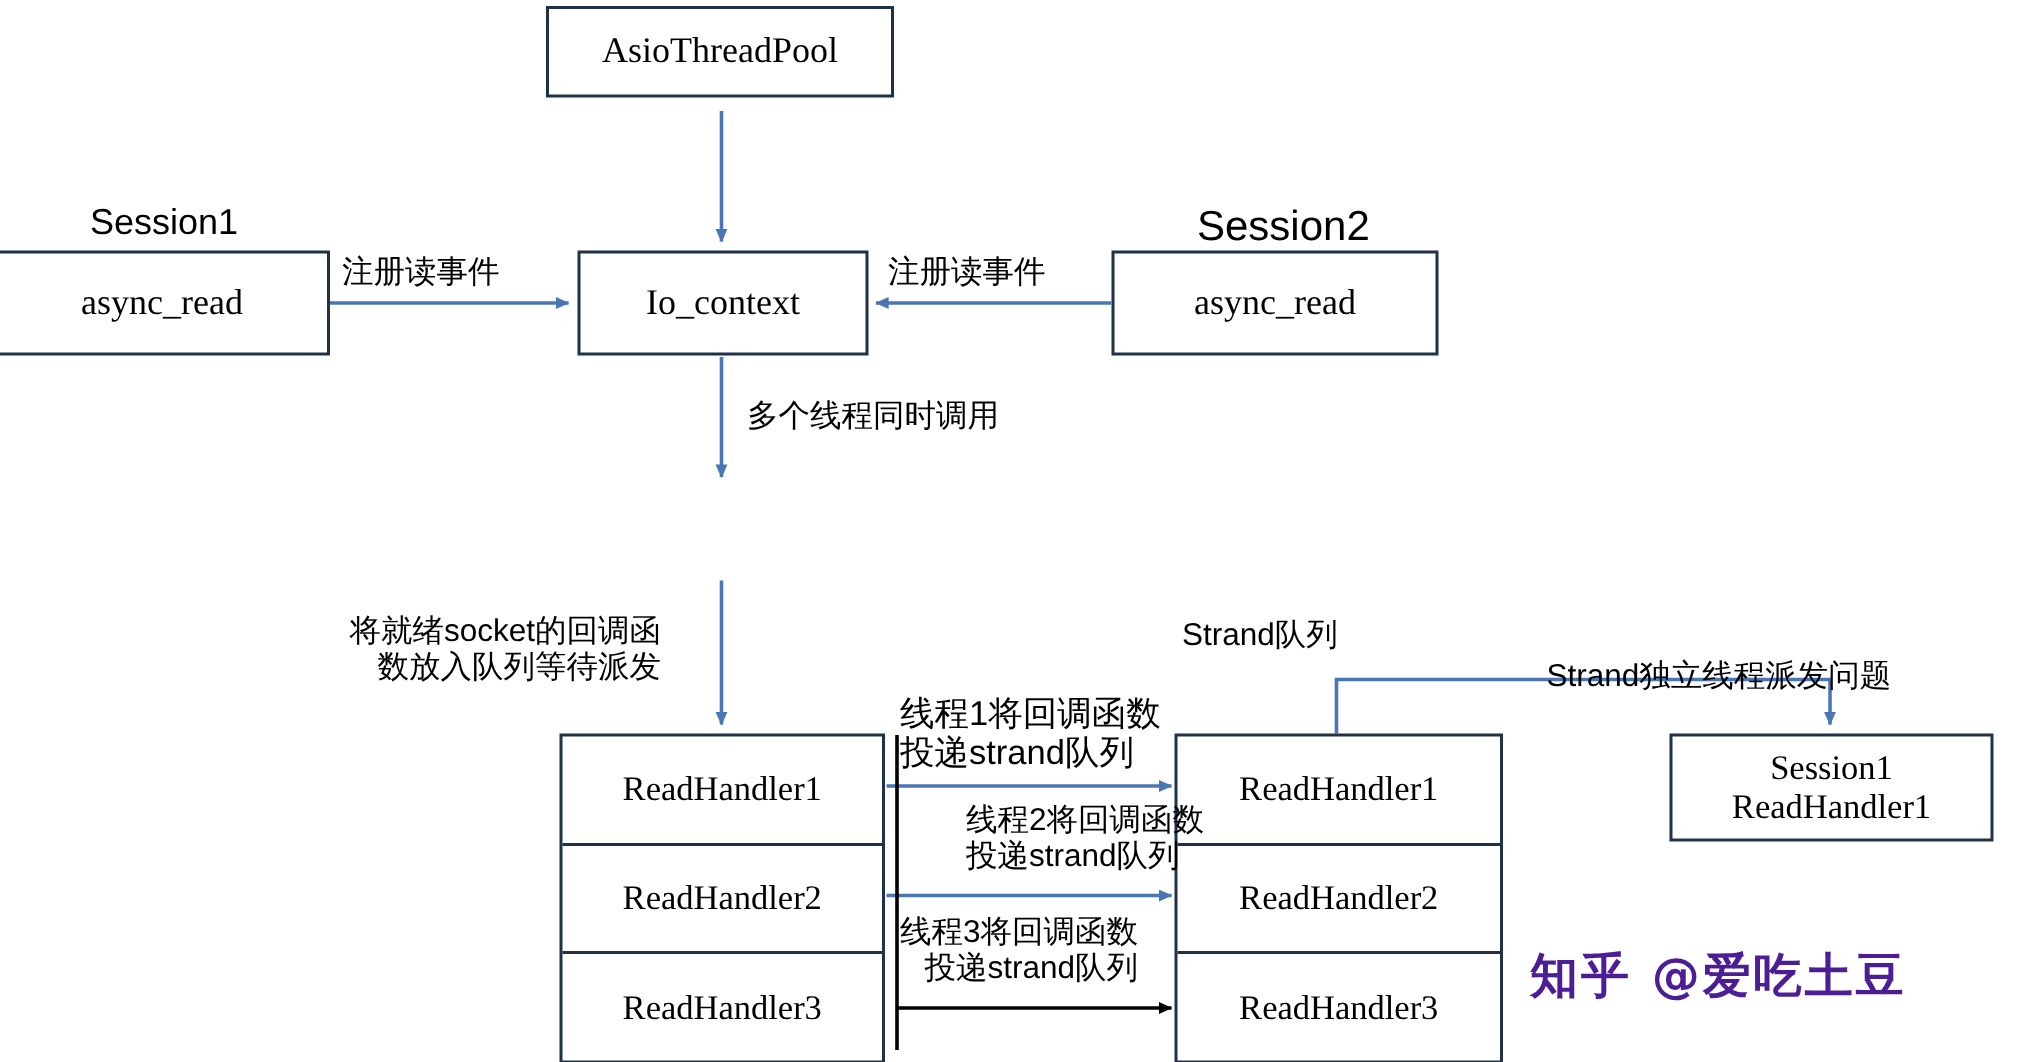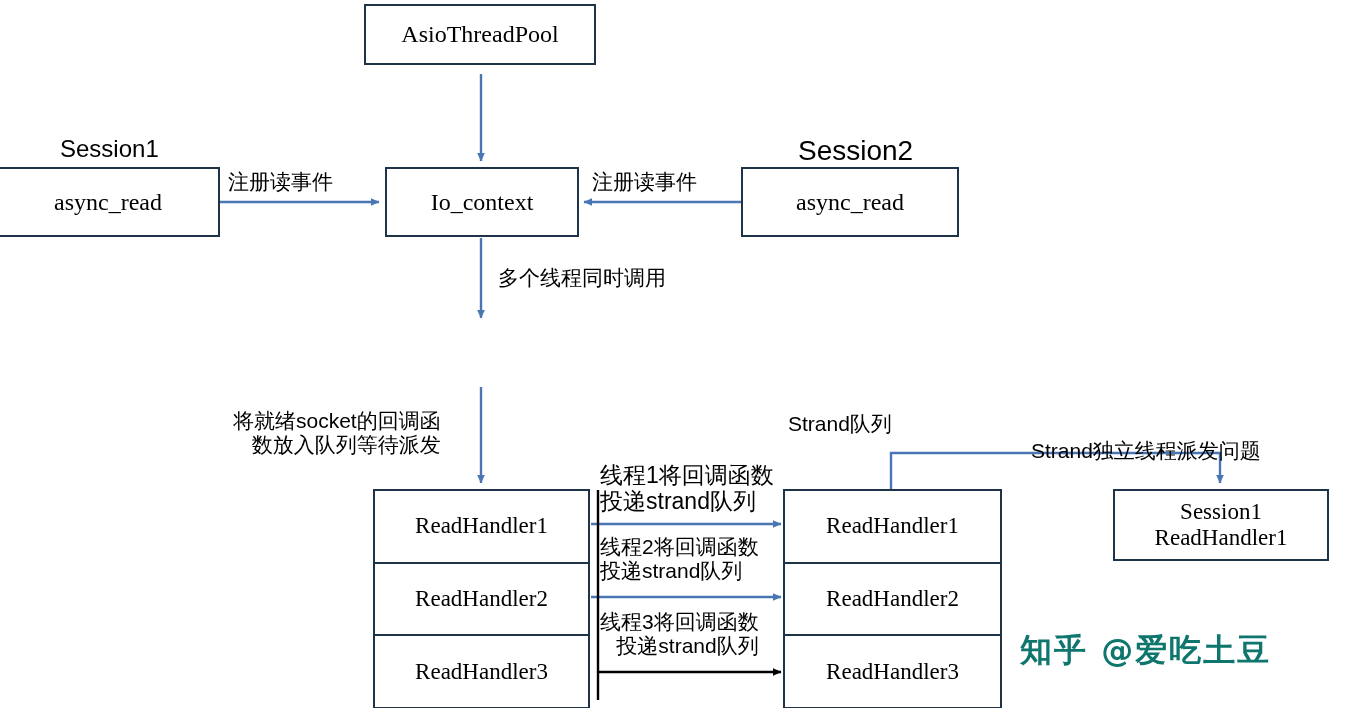--- a/index.html
+++ b/index.html
@@ -68,21 +68,21 @@
     left: 0; top: 0;
     width: 1345px;
     height: 708px;
     pointer-events: none;
   }
 
   
   .watermark {
     position: absolute;
     font-family: "DejaVu Sans", sans-serif;
-    color: #0f766e;
+    color: #4c1d95;
     font-weight: bold;
     letter-spacing: 2px;
     user-select: none;
   }
 </style>
 </head>
 <body>
 
 <div id="canvas">
 
@@ -150,21 +150,21 @@
   <div class="lbl" style="left:592px; top:170px; font-size:21px;">注册读事件</div>
 
   <div class="lbl" style="left:498px; top:266px; font-size:21px;">多个线程同时调用</div>
 
   <div class="lbl" style="left:233px; top:409px; font-size:21px;text-align:right;">将就绪socket的回调函
 数放入队列等待派发</div>
 
   <div class="lbl" style="left:600px; top:462px; font-size:23px;">线程1将回调函数
 投递strand队列</div>
 
-  <div class="lbl" style="left:600px; top:535px; font-size:21px;">线程2将回调函数
+  <div class="lbl" style="left:600px; top:535px; font-size:21px;padding-left:44px;">线程2将回调函数
 投递strand队列</div>
 
   <div class="lbl" style="left:600px; top:610px; font-size:21px;text-align:right;">线程3将回调函数
 投递strand队列</div>
 
   <div class="lbl" style="left:788px; top:412px; font-size:21px;">Strand队列</div>
 
   <div class="lbl" style="left:1031px; top:412px; font-size:21px;margin-top:27px;">Strand独立线程派发问题</div>
 
   <div class="watermark" style="left:1020px; top:629px; font-size:32px;">知乎 @爱吃土豆</div>

